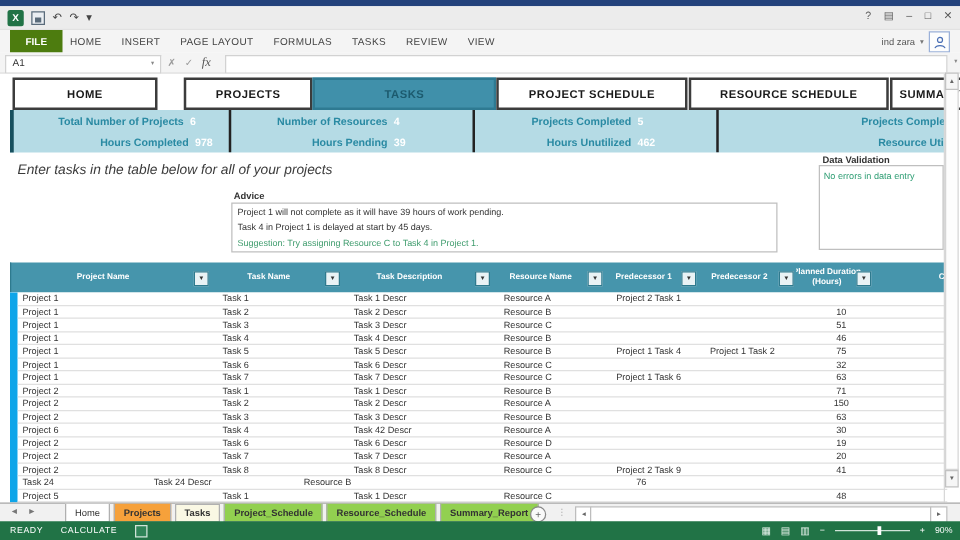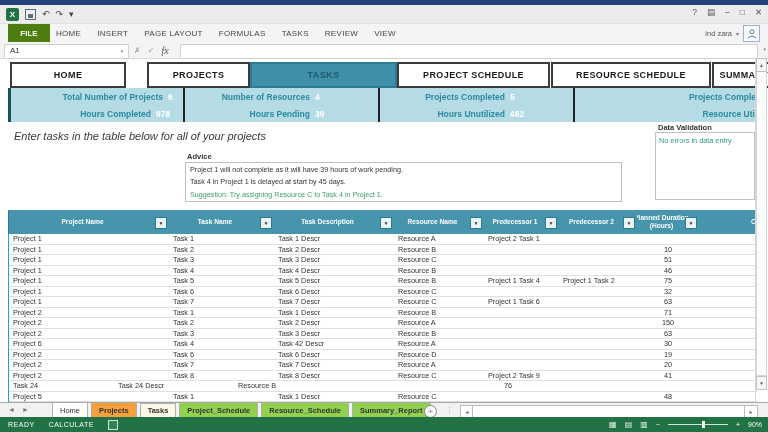--- a/index.html
+++ b/index.html
@@ -69,21 +69,21 @@
   .dv-msg{font-size:7.3px;color:#2f9e74;white-space:nowrap;}
 
   .thead{left:8px;top:210px;width:750px;height:24px;background:#4695ac;display:flex;border-left:1px solid #2e7a8e;}
   .th{position:relative;height:24px;color:#fff;font-weight:bold;font-size:6.6px;overflow:hidden;}
   .th .lbl{position:absolute;left:0;right:13px;top:0;bottom:0;display:flex;flex-direction:column;
            align-items:center;justify-content:center;text-align:center;line-height:8px;white-space:nowrap;}
   .th .lbl.leftpad{align-items:flex-start;padding-left:52px;right:0;}
   .fbtn{position:absolute;right:2px;top:7px;width:10px;height:10px;background:#e9f2f5;border:1px solid #2e7a8e;
         font-size:5px;color:#333;display:flex;align-items:center;justify-content:center;}
 
-  .tbody{left:8px;top:234px;width:750px;height:168px;overflow:hidden;border-left:1px solid #0ea5e9;background:#fff;}
+  .tbody{left:8px;top:234px;width:750px;height:168px;overflow:hidden;border-left:6px solid #0ea5e9;background:#fff;}
   .trow{display:flex;height:10.5px;border-bottom:1px solid #e0e0e0;box-sizing:border-box;}
   .td{font-size:7.3px;color:#333;line-height:9.5px;white-space:nowrap;overflow:hidden;padding-left:4px;box-sizing:border-box;}
   .td.center{text-align:center;padding-left:0;}
 
   .sheet-rmargin{left:755px;top:59px;width:1px;height:343px;background:#d8d8d8;}
 
   
   .vs-up{left:756px;top:58px;width:11px;height:14px;background:#f6f6f6;border:1px solid #c2c2c2;
          font-size:5px;color:#666;display:flex;align-items:center;justify-content:center;}
   .vs-track{left:756px;top:72px;width:11px;height:304px;background:#fdfdfd;border:1px solid #d5d5d5;border-top:none;}
@@ -180,21 +180,21 @@
     <div class="navbtn active" style="left: 250px; width: 143px;">TASKS</div>
     <div class="navbtn" style="left: 551px; width: 156px;">RESOURCE SCHEDULE</div>
     <div class="navbtn" style="left: 397px; width: 149px;">PROJECT SCHEDULE</div>
     <div class="navbtn" style="left: 712px; width: 60px;">SUMMARY</div>
   </div>
 
 <div class="abs statsbar">
   <div class="statsbg" id="statsBar">
       <div class="sec" style="left: 0px; width: 172px;">
         <div class="srow">
-          <div class="slabel" style="width: 152px; flex: 0 0 auto;">Total Number of Projects</div>
+          <div class="slabel" style="width: 136px; flex: 0 0 auto;">Total Number of Projects</div>
           <div class="svalue">6</div>
         </div>
         <div class="srow">
           <div class="slabel" style="width: 140px; flex: 0 0 auto;">Hours Completed</div>
           <div class="svalue">978</div>
         </div>
       </div>
       <div class="sec divl" style="left: 172px; width: 195px;">
         <div class="srow">
           <div class="slabel" style="width: 125px; flex: 0 0 auto;">Number of Resources</div>

